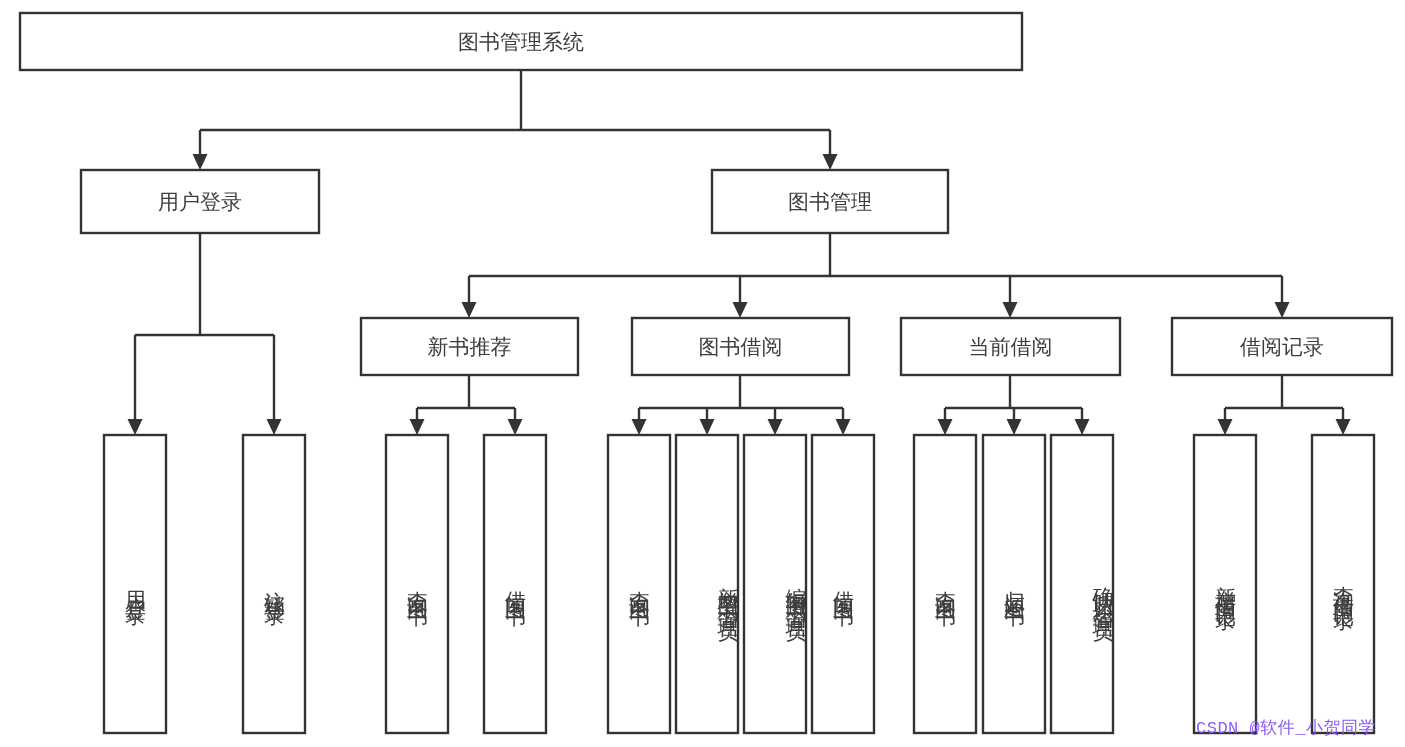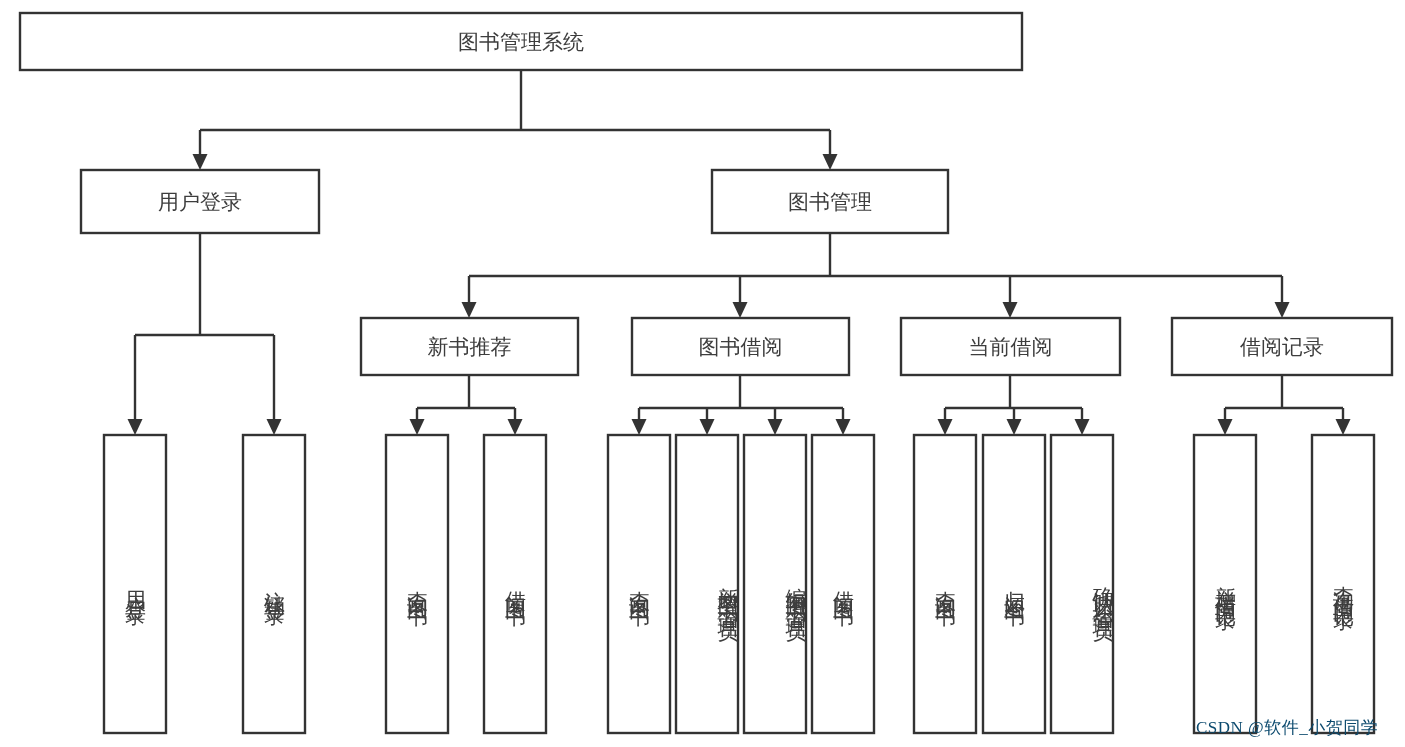--- a/index.html
+++ b/index.html
@@ -60,23 +60,23 @@
     font-family: "DejaVu Sans", "Liberation Sans", sans-serif;
     font-size: 21px;
     line-height: 1.0;
     color: #3d3d3d;
     letter-spacing: 5px;
     white-space: nowrap;
     pointer-events: none;
   }
   .watermark {
     position: absolute;
-    font-family: Liberation Serif, serif;
+    font-family: Liberation Mono, monospace;
     font-size: 17px;
-    color: #0c4a6e;
+    color: #8b5cf6;
     white-space: nowrap;
     letter-spacing: 0.5px;
     text-align: right;
   }
 </style>
 </head>
 <body>
 
 <div id="diagram-root">
 

